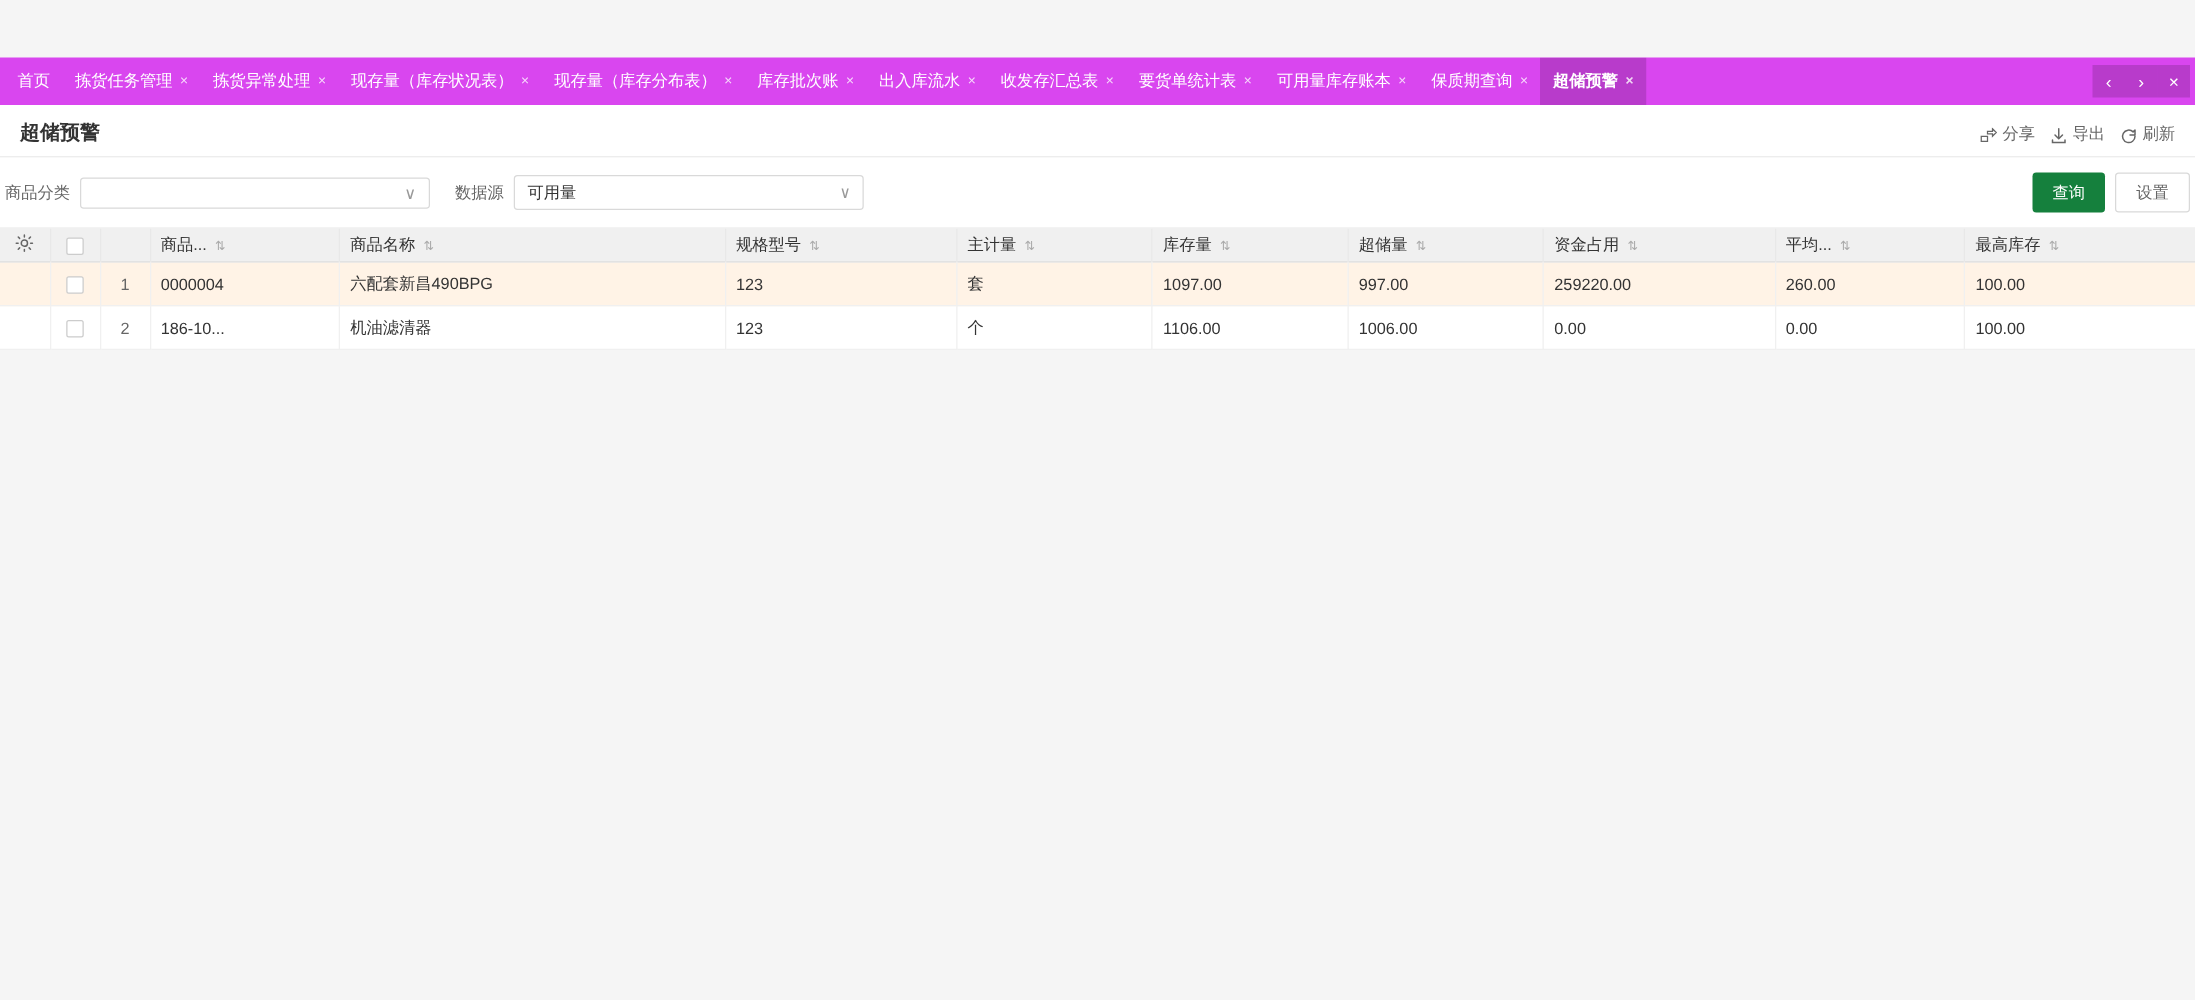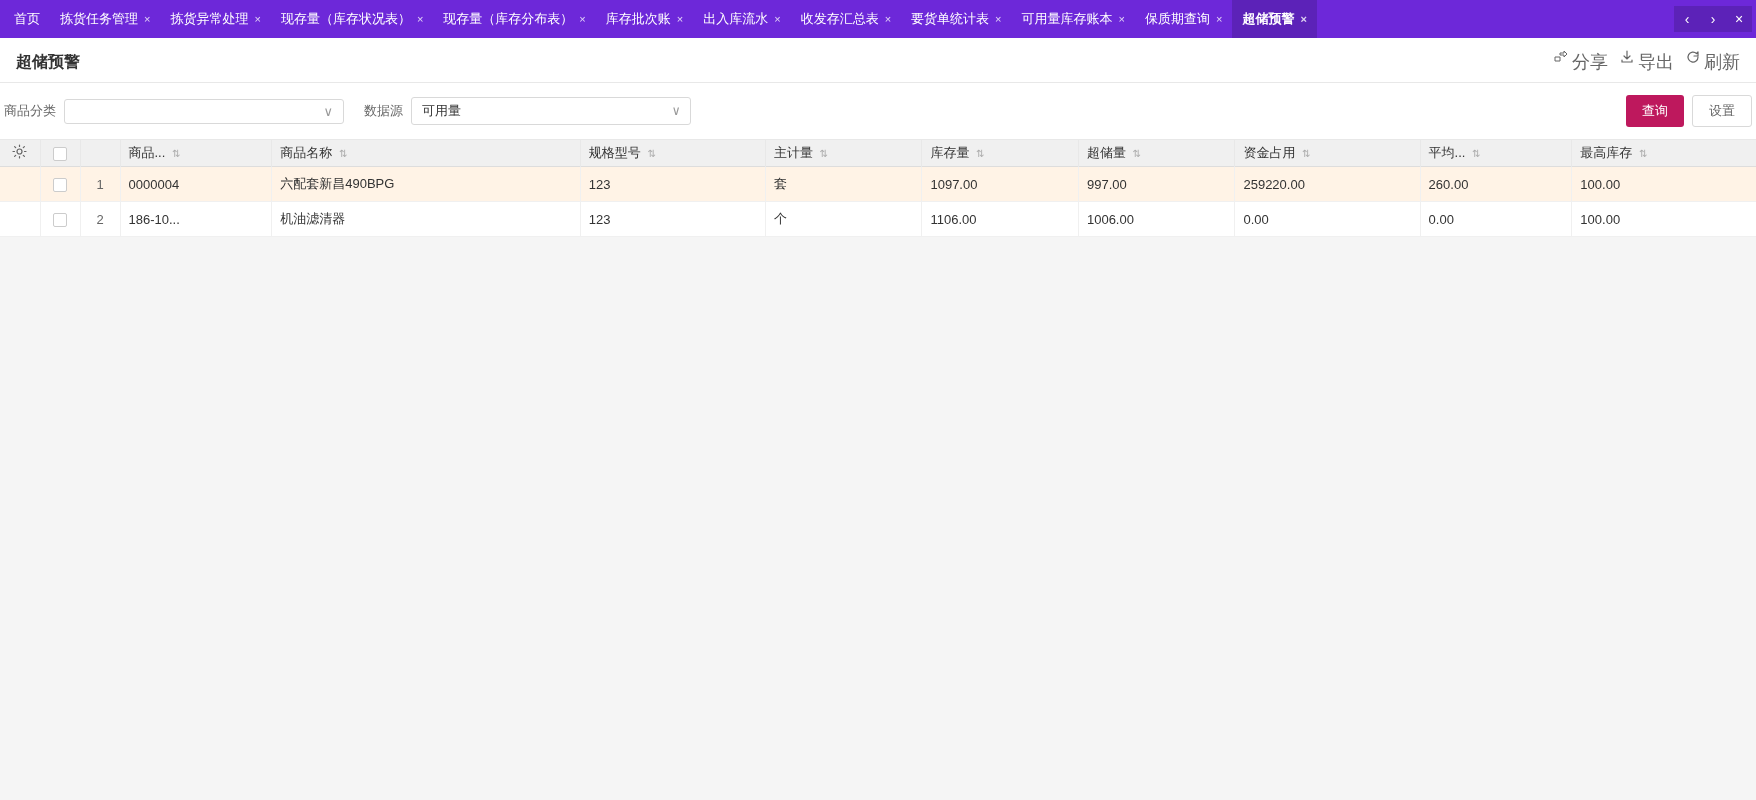--- a/index.html
+++ b/index.html
@@ -1,25 +1,26 @@
 <!DOCTYPE html>
 <html><head>
   <meta charset="utf-8">
   <style>
     * { box-sizing: border-box; margin: 0; padding: 0; }
     body { font-family: 'Microsoft YaHei', Arial, sans-serif; font-size: 13px; background: #f5f5f5; color: #333; }
 
     
     .nav-bar {
-      background: #6d28d9;
+      background: #d946ef;
       display: flex;
       align-items: center;
       height: 38px;
       padding: 0 4px;
       overflow: hidden;
+      margin-top: 46px;
     }
     .nav-item {
       display: flex;
       align-items: center;
       color: #fff;
       padding: 0 10px;
       height: 100%;
       white-space: nowrap;
       cursor: pointer;
       font-size: 13px;
@@ -64,25 +65,25 @@
       font-weight: bold;
       color: #333;
     }
     .header-actions {
       display: flex;
       align-items: center;
       gap: 12px;
     }
     .header-action-btn {
       display: flex;
-      align-items: flex-start;
+      align-items: flex-end;
       gap: 4px;
       color: #666;
       cursor: pointer;
-      font-size: 18px;
+      font-size: 13px;
       background: none;
       border: none;
     }
 
     
     .filter-area {
       background: #fff;
       padding: 12px 4px;
       display: flex;
       align-items: center;
@@ -112,21 +113,21 @@
       font-size: 13px;
       color: #333;
     }
     .filter-select .arrow { color: #999; margin-left: 8px; }
     .filter-actions {
       margin-left: auto;
       display: flex;
       gap: 8px;
     }
     .btn-query {
-      background: #be185d;
+      background: #15803d;
       color: #fff;
       border: none;
       border-radius: 3px;
       padding: 6px 16px;
       cursor: pointer;
       font-size: 13px;
     }
     .btn-setting {
       background: #fff;
       color: #666;

